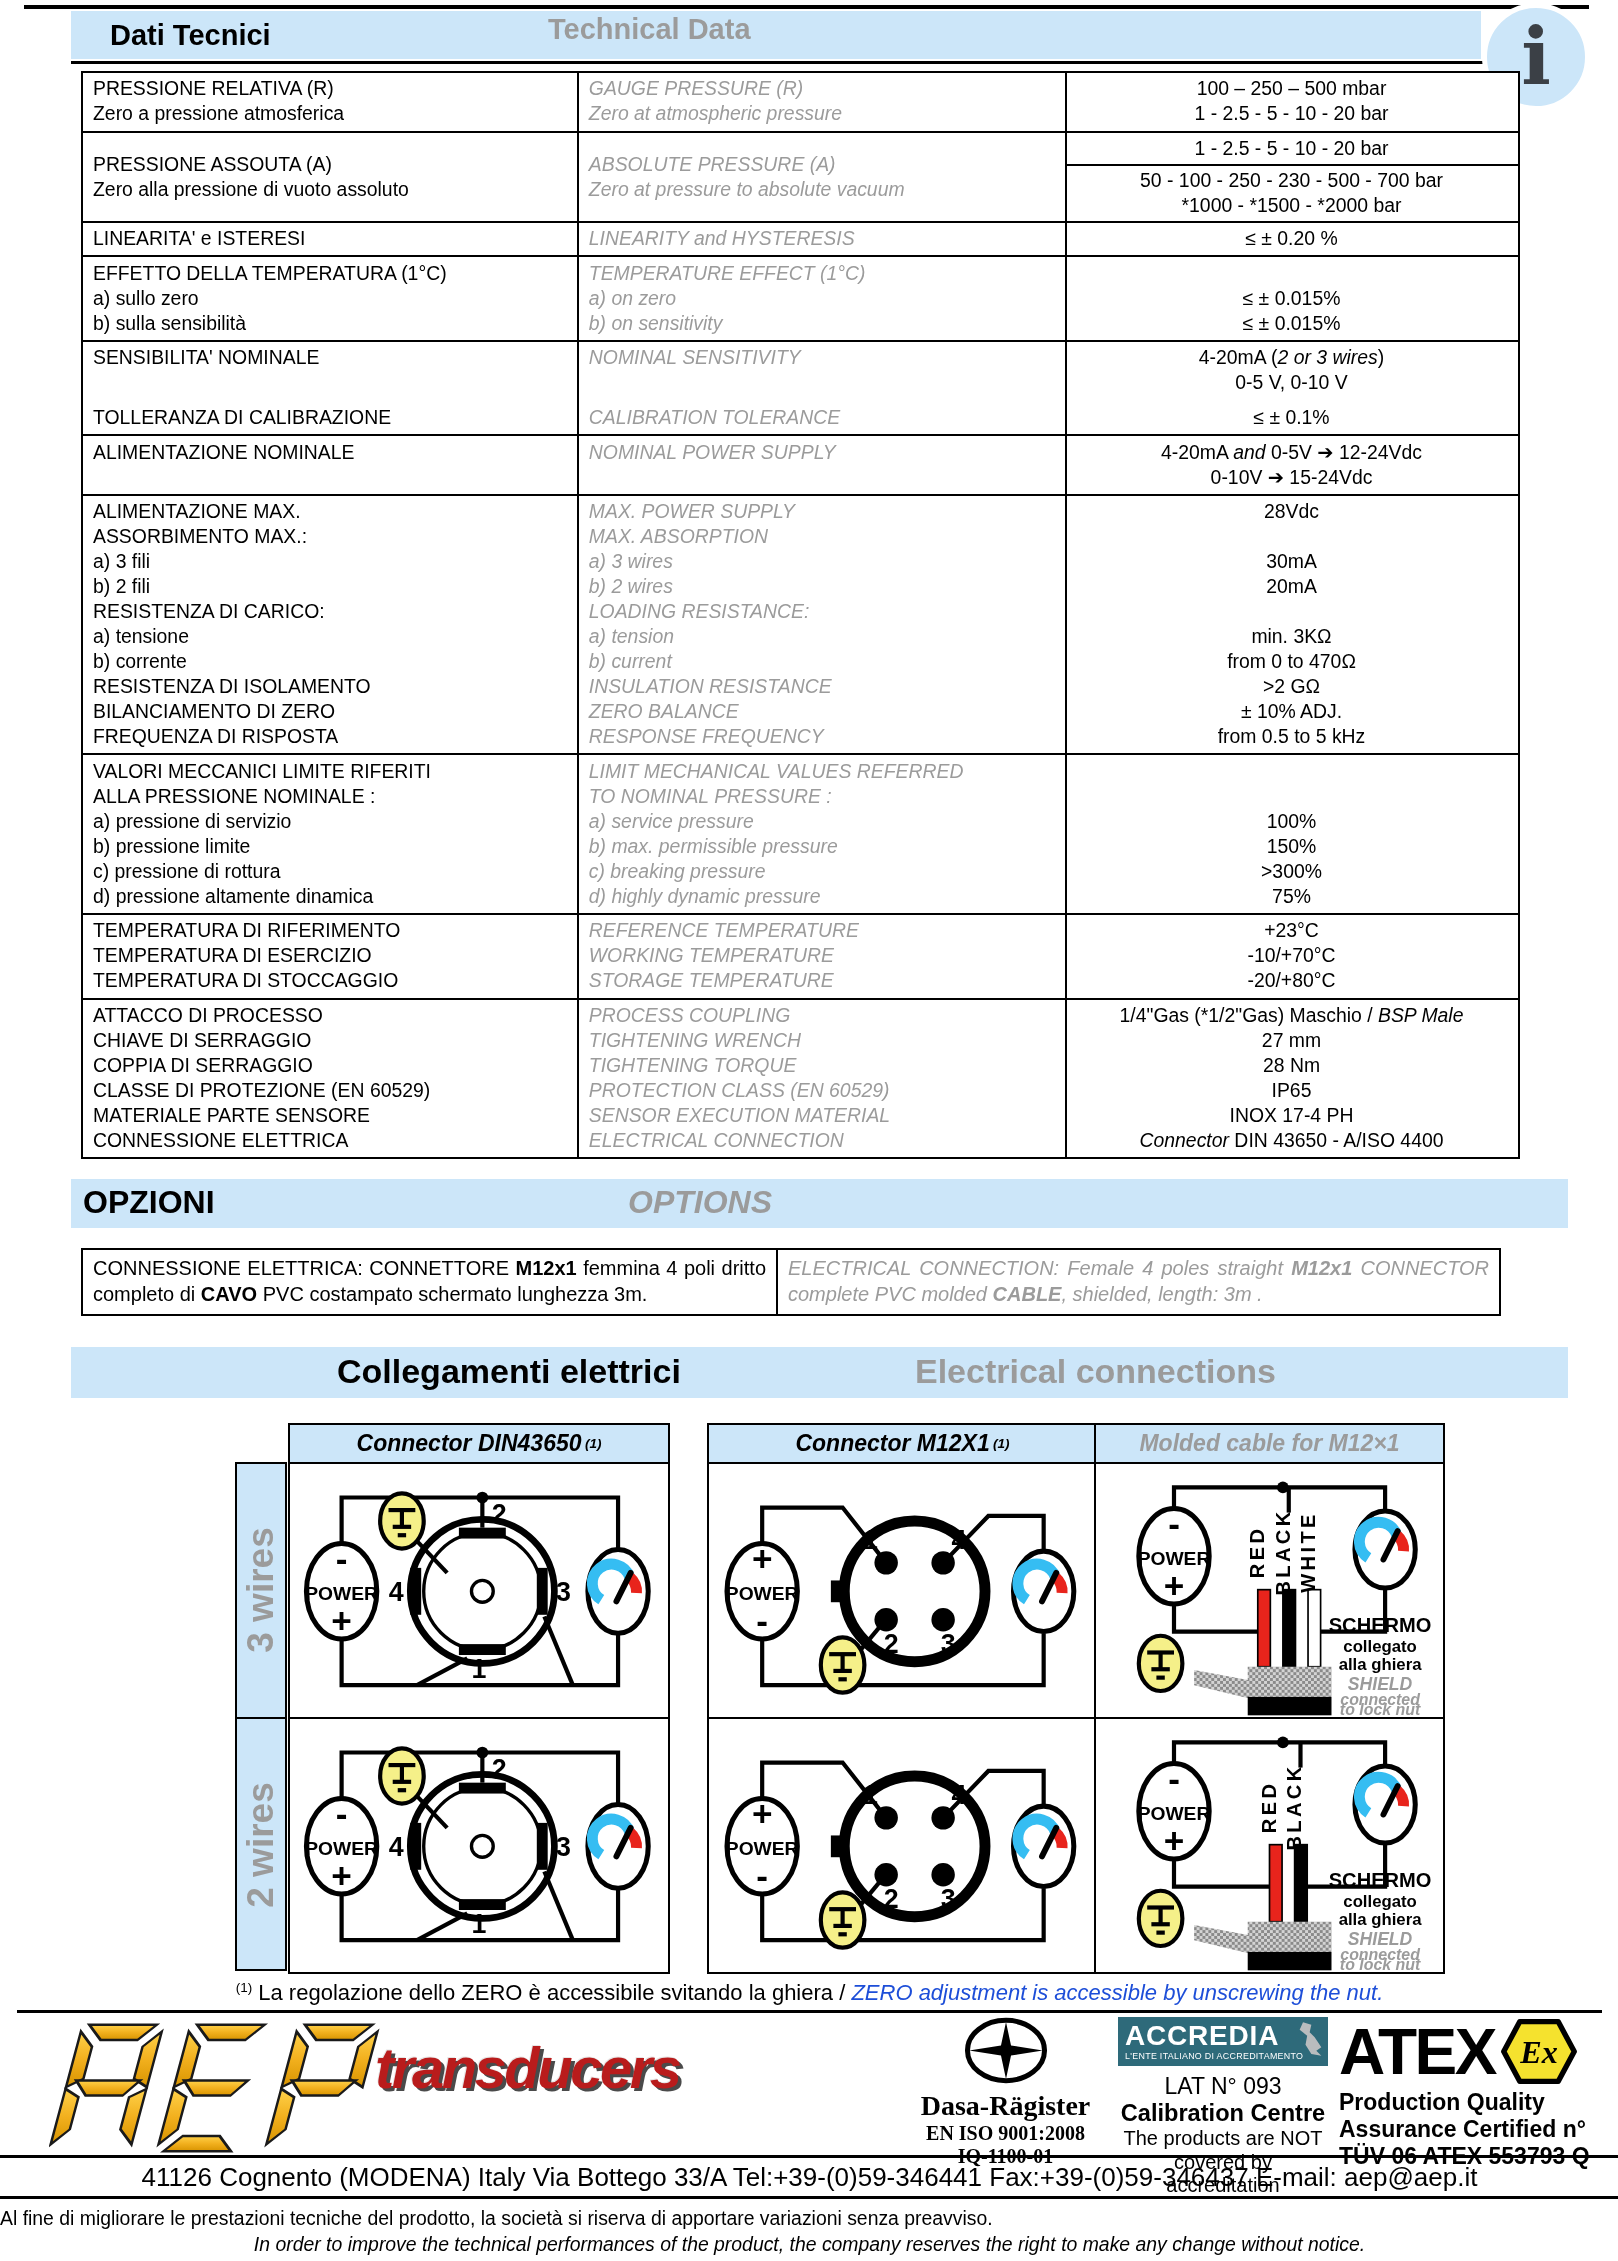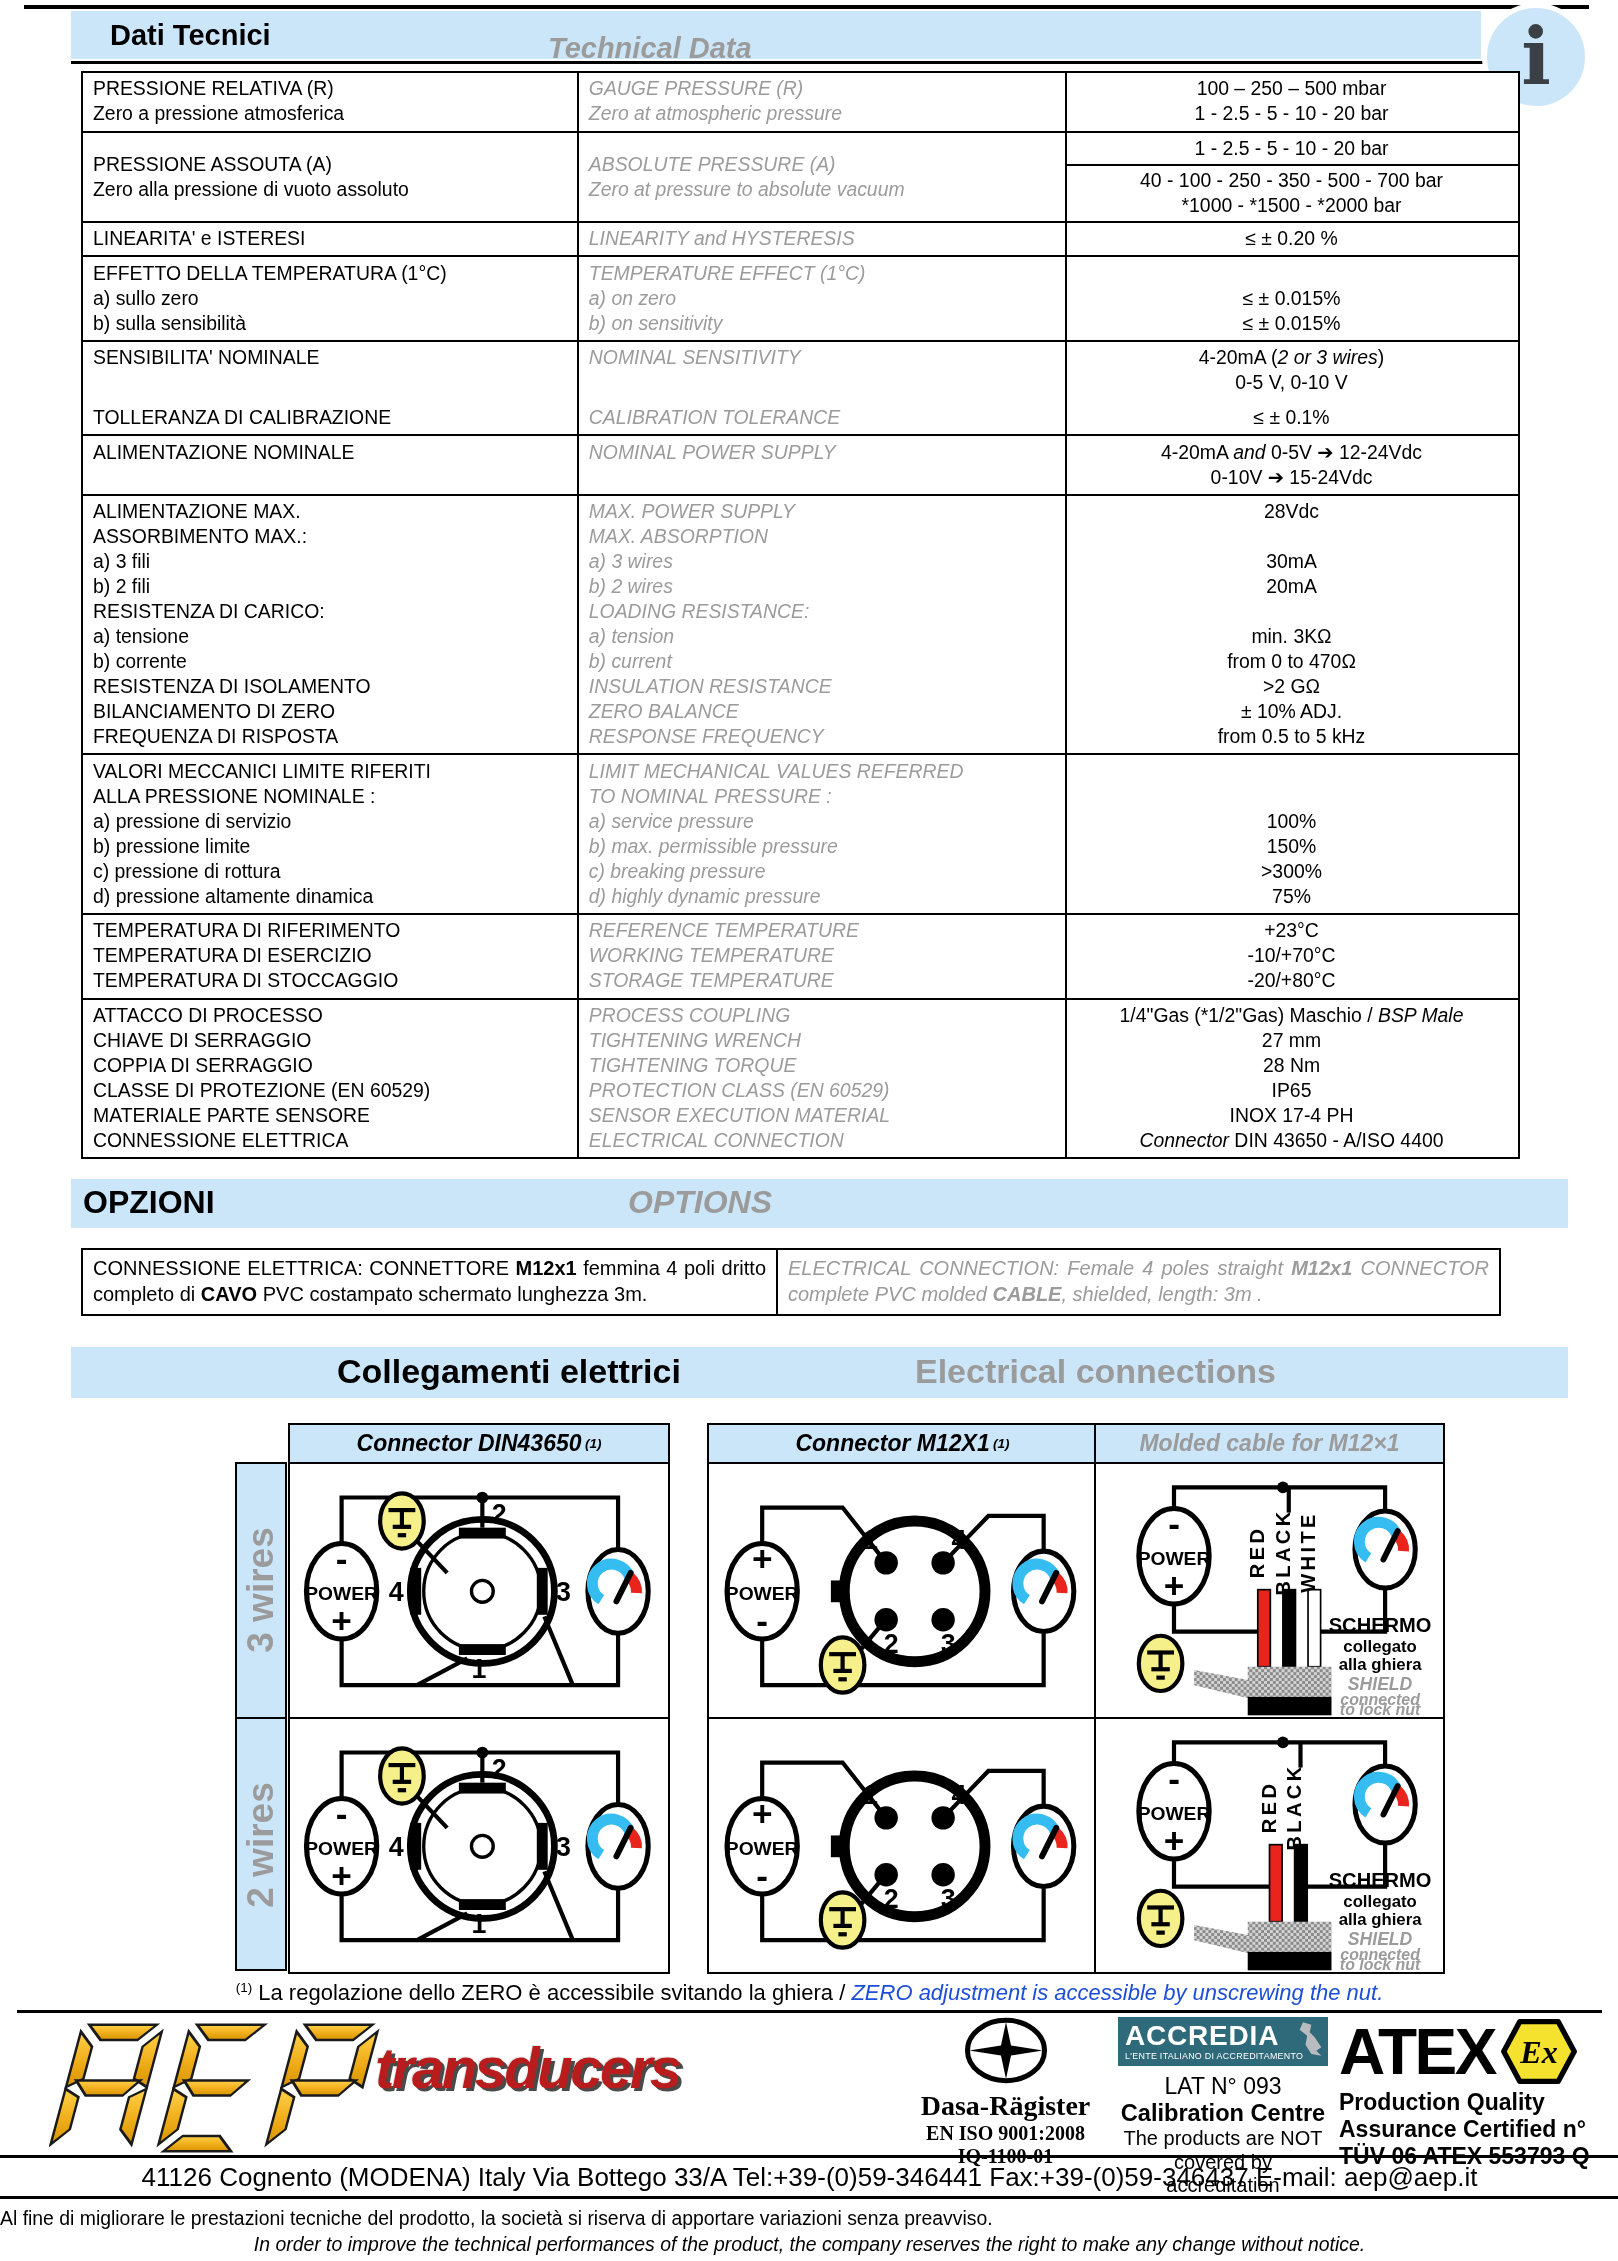--- a/index.html
+++ b/index.html
@@ -3,21 +3,21 @@
 <meta charset="utf-8">
 <style>
   html,body{margin:0;padding:0;background:#fff;}
   body{font-family:"Liberation Sans",sans-serif;color:#000;}
   .page{position:relative;width:1619px;height:2261px;background:#fff;overflow:hidden;}
   .rule{position:absolute;background:#000;}
   .band{position:absolute;background:#cce6f9;}
 
   
   .hdr-it{position:absolute;left:110px;top:18.5px;font-size:29px;font-weight:bold;}
-  .hdr-en{position:absolute;left:548px;top:32px;font-size:29px;font-weight:bold;font-style:italic;color:#9b9b9b;}
+  .hdr-en{position:absolute;left:548px;top:13px;font-size:29px;font-weight:bold;color:#9b9b9b;}
   .info-badge{position:absolute;left:1482px;top:3.4px;width:98px;height:98px;border-radius:50%;
     background:#cce6f9;border:5px solid #fff;display:flex;align-items:center;justify-content:center;
     font-family:"DejaVu Serif","Liberation Serif",serif;font-weight:bold;font-size:78px;color:#3b4046;line-height:1;}
 
   
   .spec-table{position:absolute;left:81px;top:71px;width:1435px;border:2.5px solid #000;background:#fff;}
   .srow{padding:3.4px 0 4.2px;position:relative;}
   .srow + .srow{border-top:2.5px solid #000;}
   .sline{display:grid;grid-template-columns:494px 488px 1fr;}
   .cell{font-size:19.4px;line-height:25px;min-height:25px;}
@@ -117,21 +117,21 @@
           <div>PRESSIONE ASSOUTA (A)</div>
           <div>Zero alla pressione di vuoto assoluto</div>
         </div>
         <div class="cell cen stack">
           <div>ABSOLUTE PRESSURE (A)</div>
           <div>Zero at pressure to absolute vacuum</div>
         </div>
         <div class="cell cval splitval">
           <div class="vtop">1 - 2.5 - 5 - 10 - 20 bar</div>
           <div class="vbot">
-            <div>40 - 100 - 250 - 350 - 500 - 700 bar</div>
+            <div>50 - 100 - 250 - 230 - 500 - 700 bar</div>
             <div>*1000 - *1500 - *2000 bar</div>
           </div>
         </div>
       </div>
       <div class="srow">
         <div class="sline">
           <div class="cell cit">LINEARITA' e ISTERESI</div>
           <div class="cell cen">LINEARITY and HYSTERESIS</div>
           <div class="cell cval">≤ ± 0.20 %</div>
         </div>

